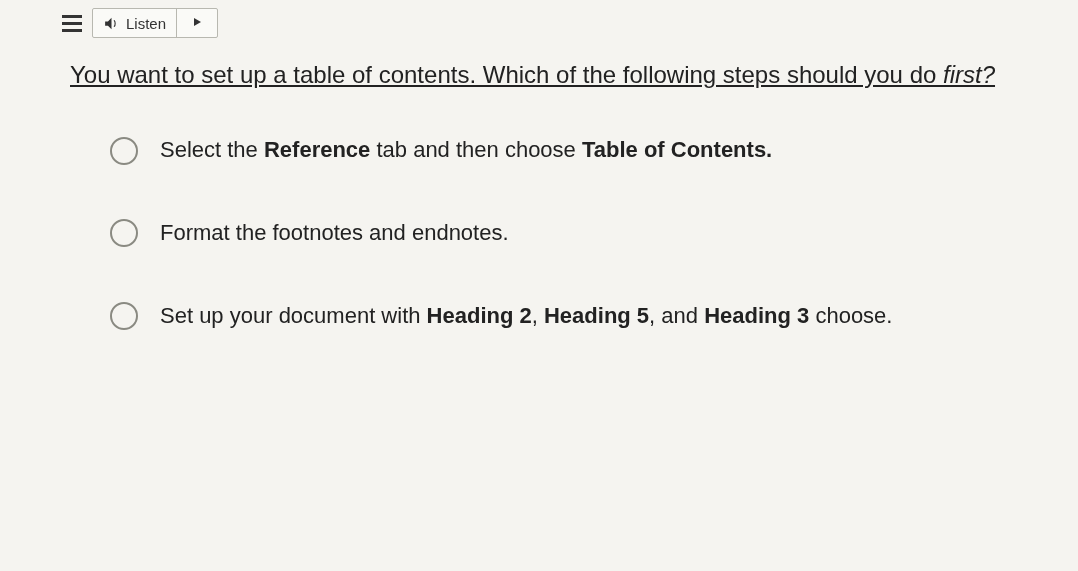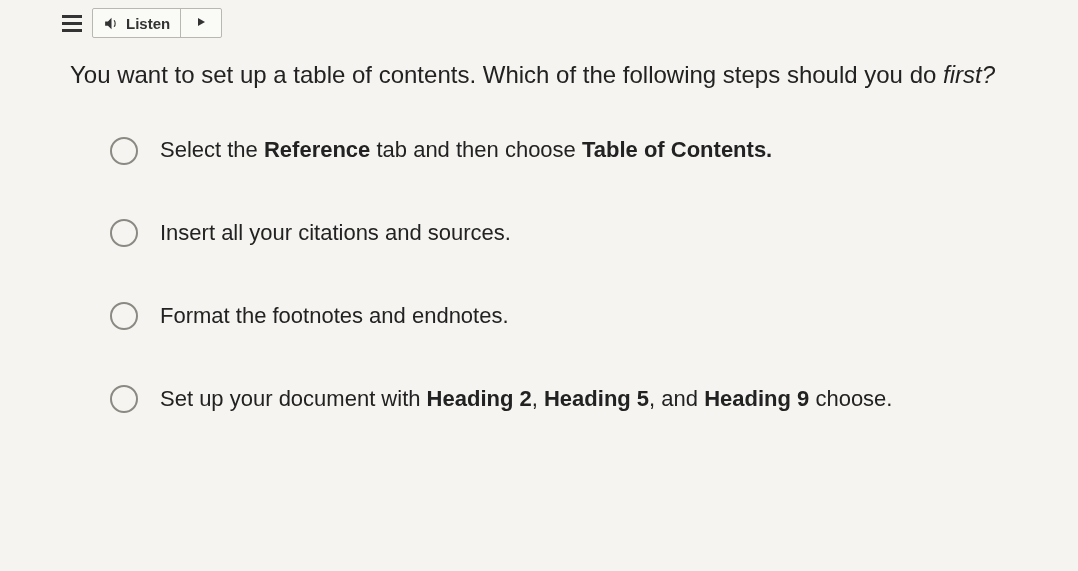--- a/index.html
+++ b/index.html
@@ -46,21 +46,21 @@
       height: 30px;
     }
     .listen-btn {
       display: flex;
       align-items: center;
       gap: 6px;
       padding: 0 10px;
       border-right: 1px solid #b8b8b0;
       cursor: pointer;
       font-size: 15px;
-      font-weight: 700;
+      font-weight: 400;
       color: #333;
     }
     .speaker-icon {
       display: inline-flex;
       align-items: center;
     }
     .play-btn {
       display: flex;
       align-items: center;
       justify-content: center;
@@ -68,20 +68,21 @@
       cursor: pointer;
     }
     .question-block {
       padding: 18px 40px 0 70px;
     }
     .question-text {
       font-size: 24px;
       line-height: 1.55;
       color: #222;
       margin-bottom: 42px;
+      text-decoration: underline;
     }
     .question-text .italic {
       font-style: italic;
     }
     .options {
       padding-left: 40px;
       display: flex;
       flex-direction: column;
       gap: 52px;
       margin-top: 37px;
@@ -143,24 +144,20 @@
     <span>You want to set up a table of contents. Which of the following steps should you do </span><span class="italic">first?</span>
   </p>
 
   <div class="options">
     <div class="option">
       <span class="radio"></span>
       <span class="option-text"><span>Select the </span><b>Reference</b><span> tab and then choose </span><b>Table of Contents.</b></span>
     </div>
     <div class="option">
       <span class="radio"></span>
-      <span class="option-text"><span>Insert all your citations and sources.</span></span>
-    </div>
-    <div class="option">
-      <span class="radio"></span>
       <span class="option-text"><span>Format the footnotes and endnotes.</span></span>
     </div>
     <div class="option">
       <span class="radio"></span>
-      <span class="option-text"><span>Set up your document with </span><b>Heading 2</b><span>, </span><b>Heading 5</b><span>, and </span><b>Heading 9</b><span> choose.</span></span>
+      <span class="option-text"><span>Set up your document with </span><b>Heading 2</b><span>, </span><b>Heading 5</b><span>, and </span><b>Heading 3</b><span> choose.</span></span>
     </div>
   </div>
 </div>
 
 </body></html>

